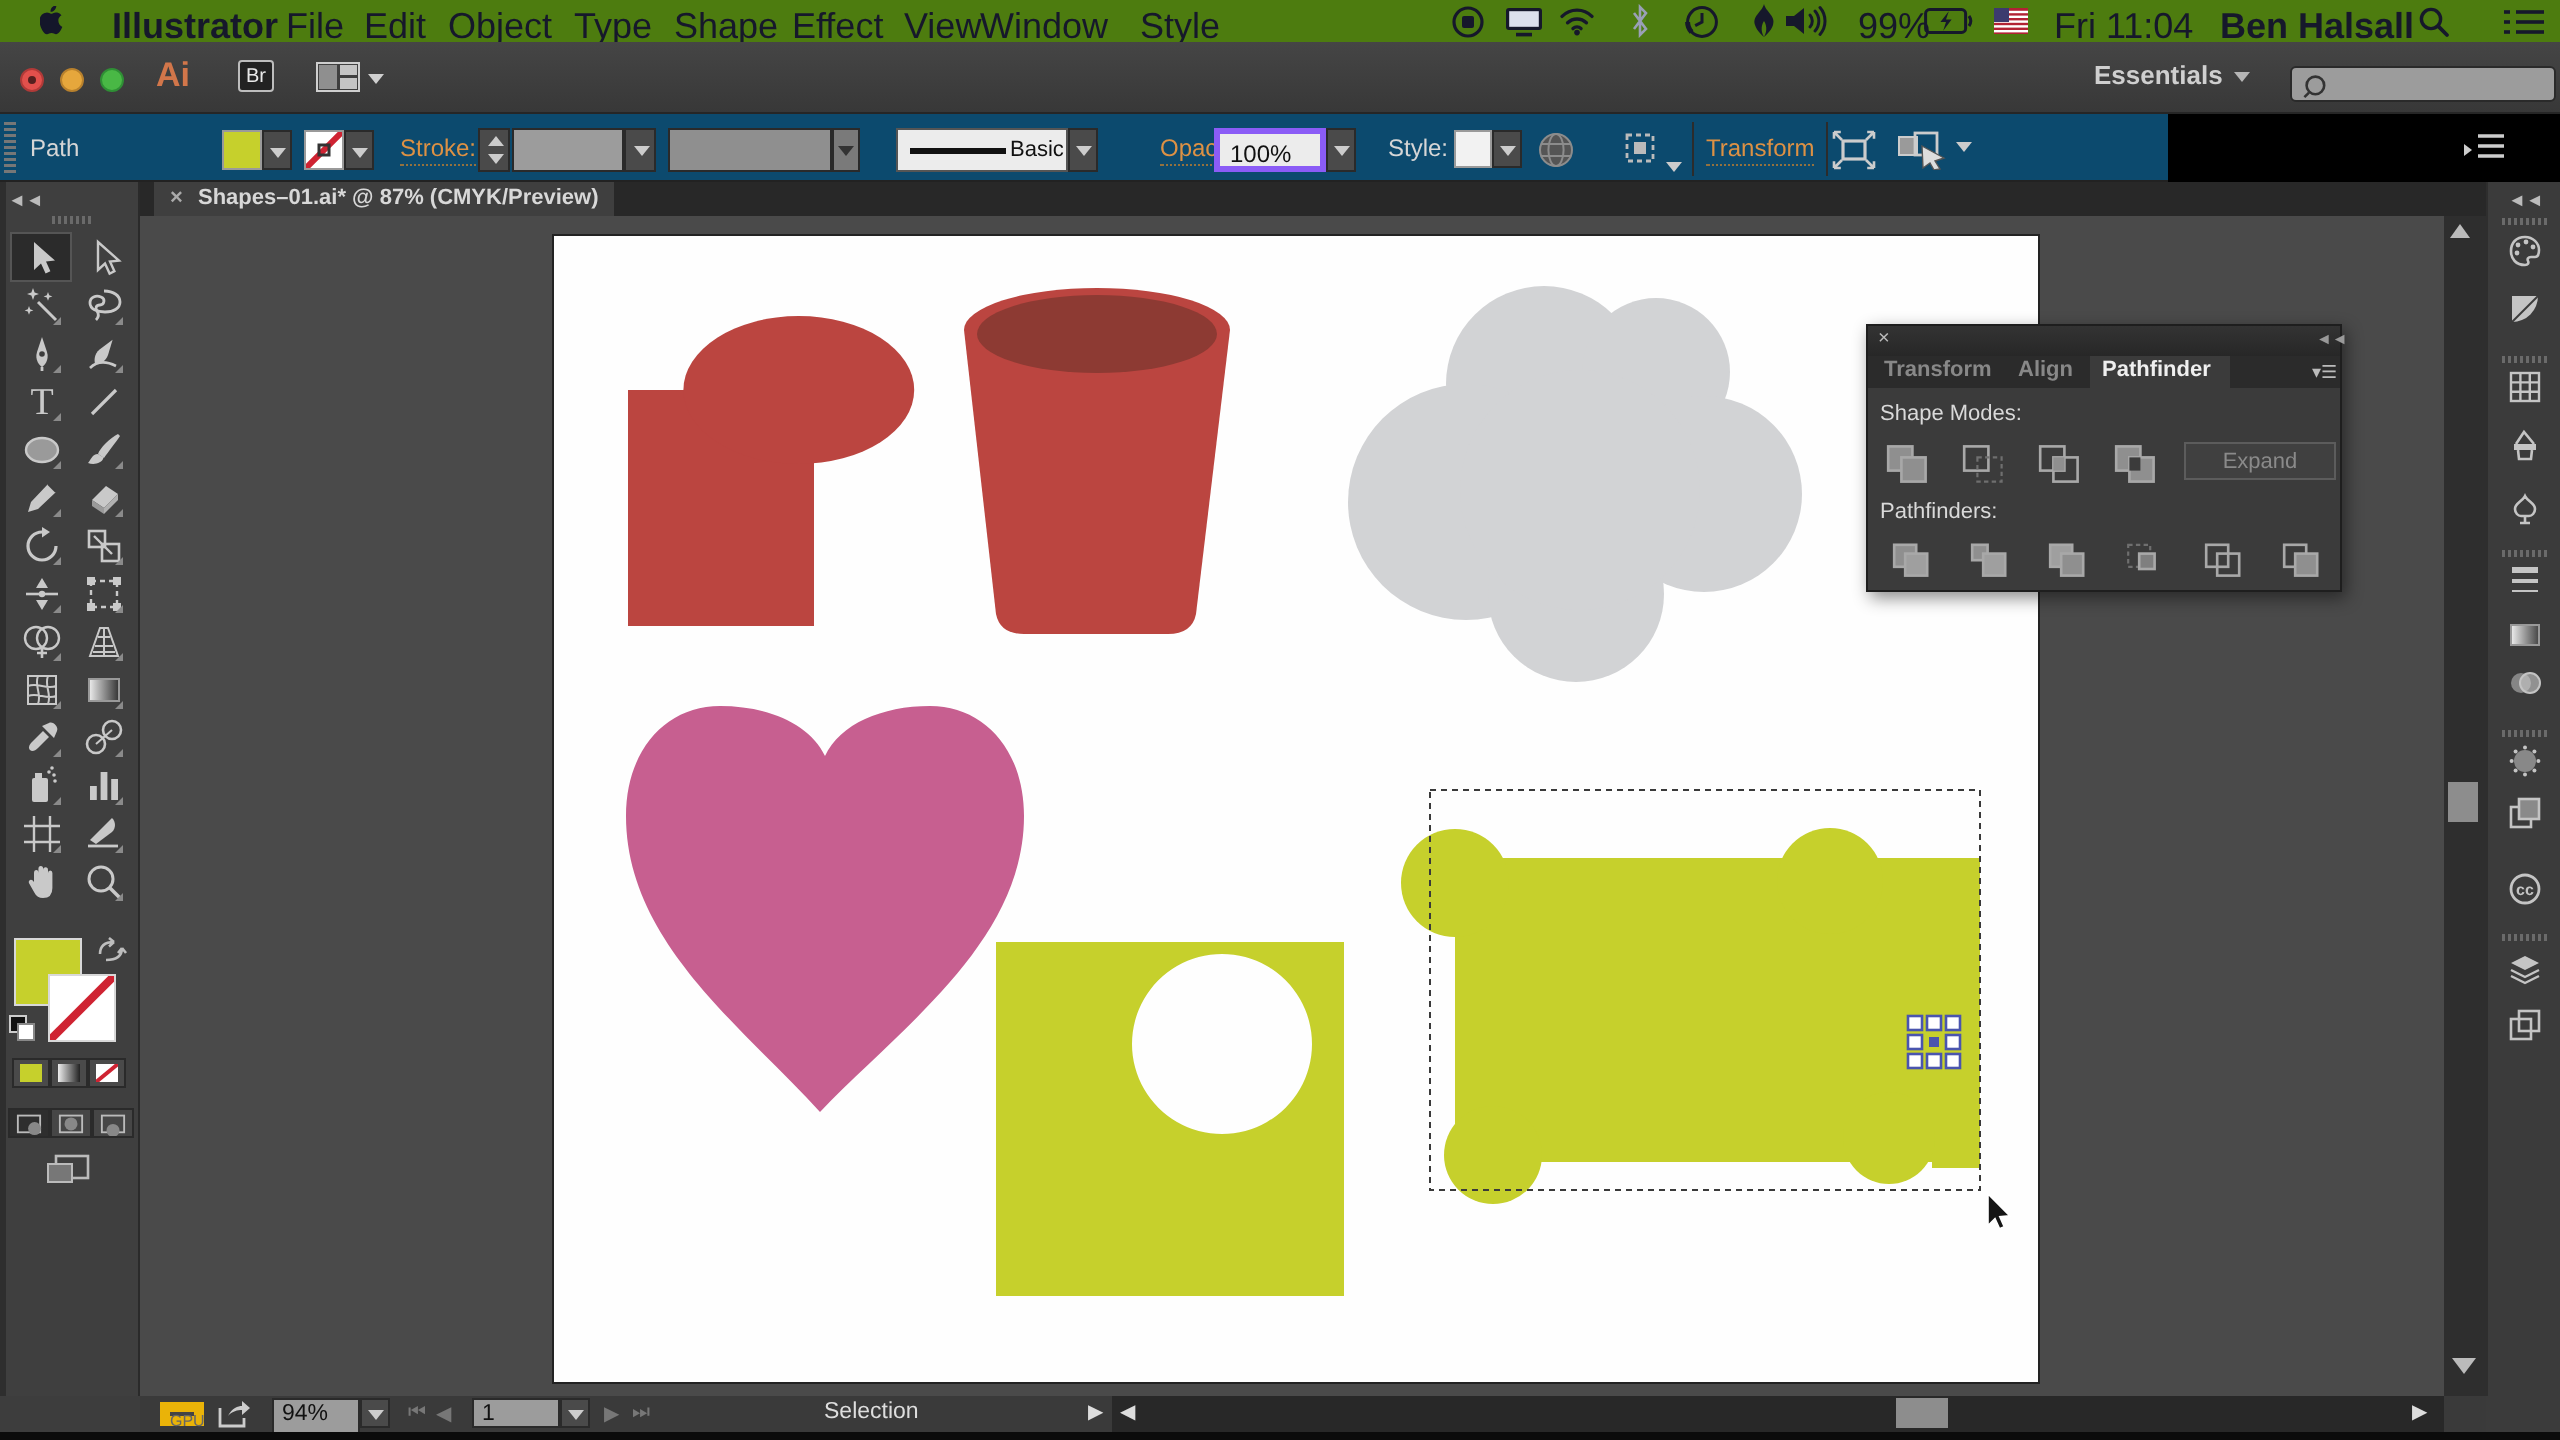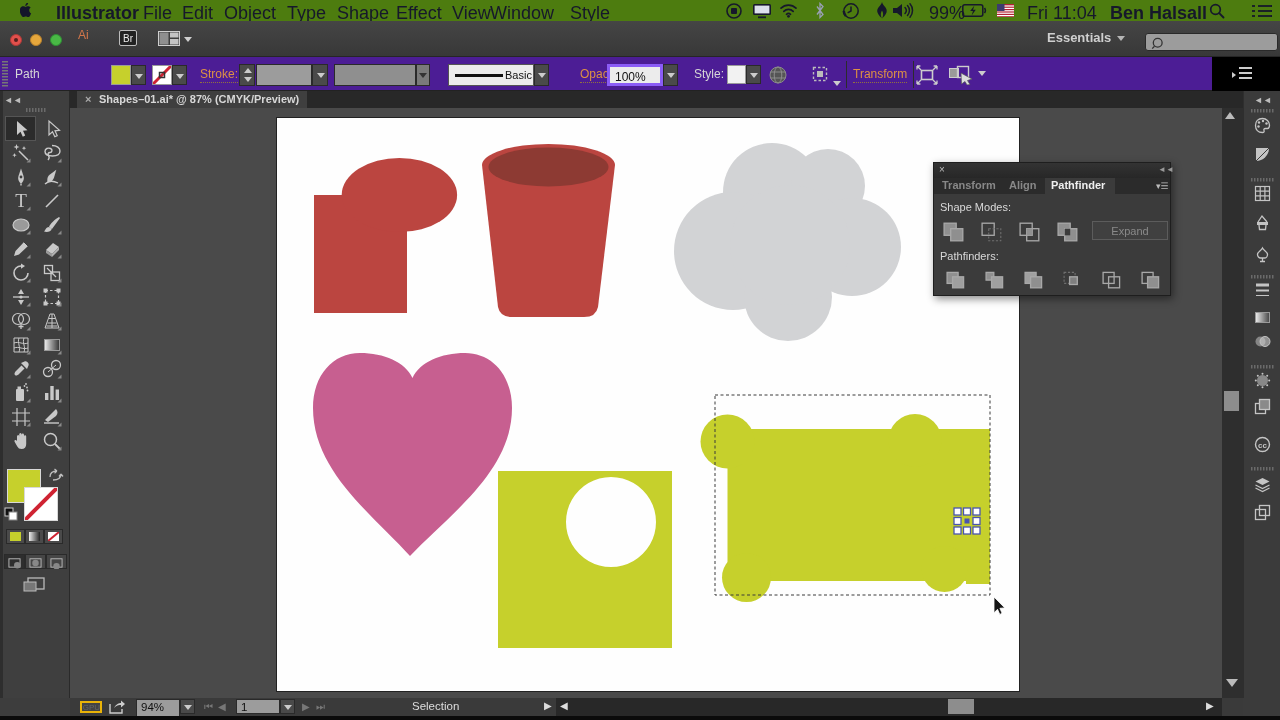--- a/index.html
+++ b/index.html
@@ -7,21 +7,21 @@
 body { font-family:"Liberation Sans", sans-serif; position:relative; }
 .abs { position:absolute; }
 
 #menubar { left:0; top:0; width:1280px; height:21px; background:#4d7c0f; color:#16182b; font-size:18px; }
 #menubar .mi { position:absolute; top:3px; }
 #menubar .b { font-weight:bold; }
 
 #appbar { left:0; top:21px; width:1280px; height:36px; background:linear-gradient(#454545,#383838); border-bottom:1px solid #262626; }
 .light { width:12px; height:12px; border-radius:50%; position:absolute; top:13px; }
 
-#ctrlbar { left:0; top:57px; width:1212px; height:34px; background:#4c1d95; border-bottom:1px solid #222; color:#d6d6d6; font-size:12px; }
+#ctrlbar { left:0; top:57px; width:1084px; height:34px; background:#0c4a6e; border-bottom:1px solid #222; color:#d6d6d6; font-size:12px; }
 .orange { color:#dd9144; }
 .darkbtn { position:absolute; background:#4a4a4a; border:1px solid #2a2a2a; }
 .arr-d { width:0; height:0; border-left:4px solid transparent; border-right:4px solid transparent; border-top:5px solid #ccc; position:absolute; }
 
 #tabrow { left:70px; top:91px; width:1210px; height:17px; background:#282828; }
 #doctab { position:absolute; left:7px; top:0; width:230px; height:17px; background:#3f3f3f; color:#d8d8d8; font-size:11px; font-weight:bold; white-space:nowrap; }
 
 #toolbar { left:0; top:91px; width:70px; height:625px; background:#3f3f3f; border-right:1px solid #2a2a2a; }
 
 #canvas { left:70px; top:108px; width:1152px; height:590px; background:#4a4a4a; }
@@ -122,21 +122,21 @@
         <path d="M0 12 H3"></path>
       </g>
     </svg>
 </div>
 
 <div id="appbar" class="abs">
   <div class="light" style="left:10px;background:#e2504c;border:1px solid #b03a38"></div>
   <div class="light" style="left:30px;background:#e6a73c;border:1px solid #b8812d"></div>
   <div class="light" style="left:50px;background:#49b845;border:1px solid #2f8f35"></div>
   <div class="abs" style="left:14px;top:17px;width:4px;height:4px;border-radius:50%;background:#55201f"></div>
-  <div class="abs" style="left:78px;top:7px;font-size:12px;font-weight:normal;color:#d2764a">Ai</div>
+  <div class="abs" style="left:78px;top:7px;font-size:17px;font-weight:bold;color:#d2764a">Ai</div>
   <div class="abs" style="left:119px;top:9px;width:18px;height:16px;border:1px solid #bdbdbd;border-radius:2px;background:#222;color:#e8e8e8;font-size:10px;text-align:center;line-height:15px">Br</div>
   <svg class="abs" style="left:158px;top:10px" width="22" height="15" viewBox="0 0 22 15">
       <rect x="0.5" y="0.5" width="21" height="14" fill="none" stroke="#cfcfcf"></rect>
       <rect x="1.5" y="1.5" width="9" height="12" fill="#8f8f8f"></rect>
       <rect x="12" y="1.5" width="8.5" height="5" fill="#c4c4c4"></rect>
       <rect x="12" y="8" width="8.5" height="5.5" fill="#c4c4c4"></rect>
     </svg>
   <div class="arr-d" style="left:184px;top:16px;border-top-color:#cfcfcf"></div>
   <div class="abs" style="left:1047px;top:9px;font-size:13px;font-weight:bold;color:#cfcfcf">Essentials</div>
   <div class="arr-d" style="left:1117px;top:15px;border-top-color:#b5b5b5"></div>
@@ -669,21 +669,21 @@
           <circle cx="10" cy="11" r="3.5" fill="#888"></circle>
         </svg></div>
   <svg class="abs" style="left:23px;top:486px" width="22" height="16" viewBox="0 0 22 16">
         <rect x="5" y="1" width="16" height="11" fill="none" stroke="#bbb" stroke-width="1.3"></rect>
         <rect x="1" y="5" width="12" height="9" fill="#777" stroke="#bbb"></rect>
       </svg>
   </div>
 </div>
 
 <div id="statusbar" class="abs">
-  <div class="abs" style="left:10px;top:3px;width:22px;height:12px;background:#444;border:2px solid #eab308;color:#666;font-size:8px;text-align:right">GPU</div>
+  <div class="abs" style="left:10px;top:3px;width:22px;height:12px;background:#444;border:5px solid #eab308;color:#666;font-size:8px;text-align:right">GPU</div>
   <svg class="abs" style="left:39px;top:2px" width="16" height="14" viewBox="0 0 16 14">
       <path d="M1 4 V13 H13 V9" fill="none" stroke="#ccc" stroke-width="1.4"></path>
       <path d="M5 8 C7 4 10 3 12 3 L12 0.5 L16 4 L12 7.5 L12 5 C10 5 7 5.5 5 8Z" fill="#ccc"></path>
     </svg>
   <div class="abs" style="left:66px;top:1px;width:44px;height:26px;background:#9c9c9c;border:1px solid #2a2a2a;color:#111">
       <span class="abs" style="left:4px;top:1px">94%</span>
     </div>
   <div class="abs" style="left:110px;top:1px;width:15px;height:15px;background:#4a4a4a;border:1px solid #2a2a2a">
       <div class="arr-d" style="left:3px;top:5px"></div>
     </div>

